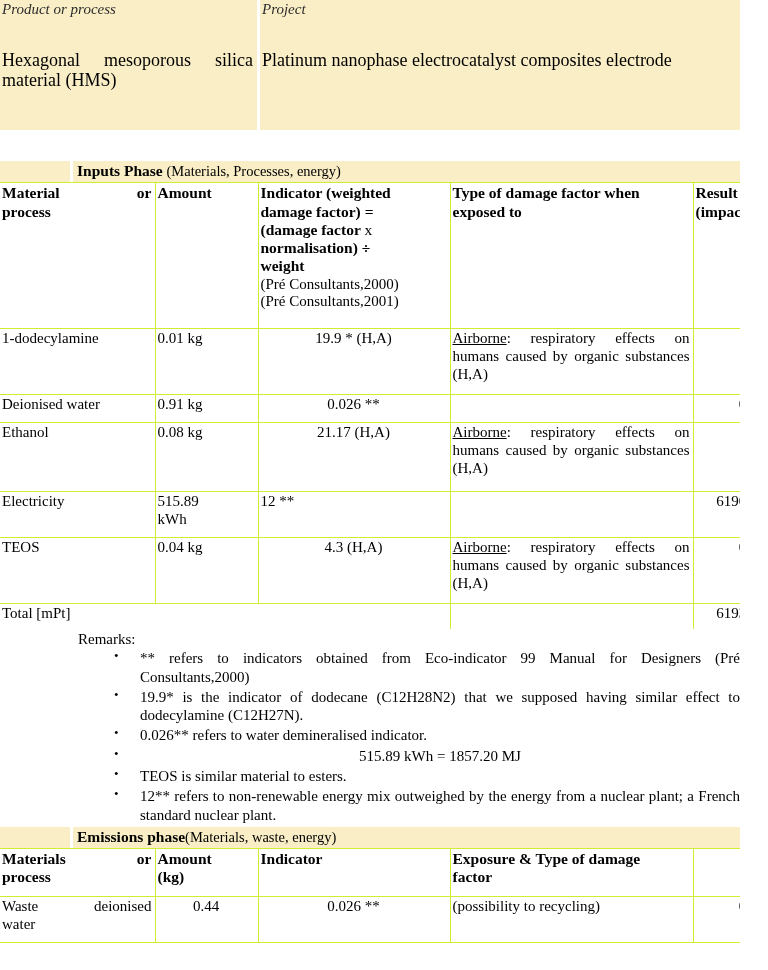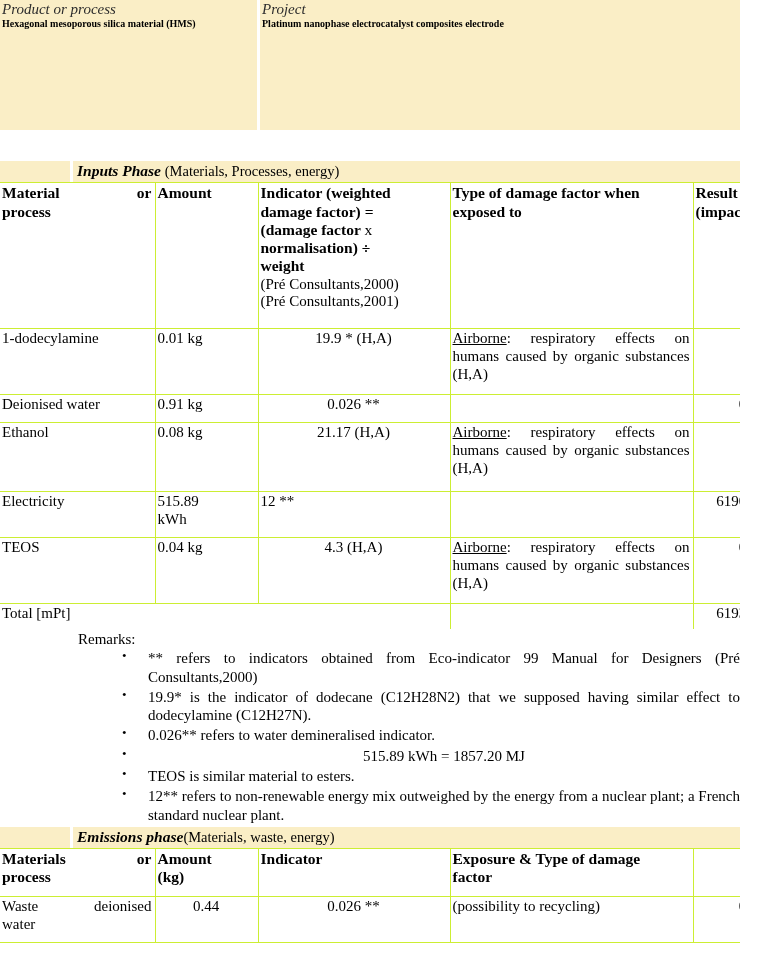--- a/index.html
+++ b/index.html
@@ -38,25 +38,26 @@
     line-height: 1.12;
   }
   table.meta td.last { border-right: none; }
   .meta-label {
     font-style: italic;
     font-size: 15px;
     color: #2c2c2c;
     display: block;
   }
   .meta-value {
-    font-weight: bold;
-    font-size: 10px;
+    font-weight: normal;
+    font-size: 18px;
     display: block;
     text-align: justify;
     text-align-last: left;
+    margin-top: 32px;
   }
   .meta-value.just { text-align: justify; }
 
   
   .gap { height: 28px; background: #ffffff; }
 
   
   table.banner {
     width: 768px;
     border-collapse: separate;
@@ -68,21 +69,20 @@
     padding: 1px 2px 2px 4px;
     vertical-align: middle;
     line-height: 1.15;
   }
   table.banner td.pad {
     border-right: 3px solid #ffffff;
   }
   .banner-title {
     font-weight: bold;
     font-size: 15.5px;
-    font-style: italic;
   }
   .banner-sub {
     font-size: 14.5px;
   }
 
   
   table.grid {
     width: 768px;
     border-collapse: collapse;
     table-layout: fixed;
@@ -122,21 +122,21 @@
   ul.bullets {
     margin: 0;
     padding: 0 0 0 62px;
     list-style: none;
   }
   ul.bullets li {
     position: relative;
     text-align: justify;
     line-height: 1.22;
     padding-left: 0;
-    margin: 0 0 2px 8px;
+    margin: 0 0 2px 0;
     padding-right: 0;
   }
   ul.bullets li::before {
     content: "\2022";
     position: absolute;
     left: -26px;
     top: -1px;
     font-size: 13px;
   }
   .bullet-wrap { display: block; }

